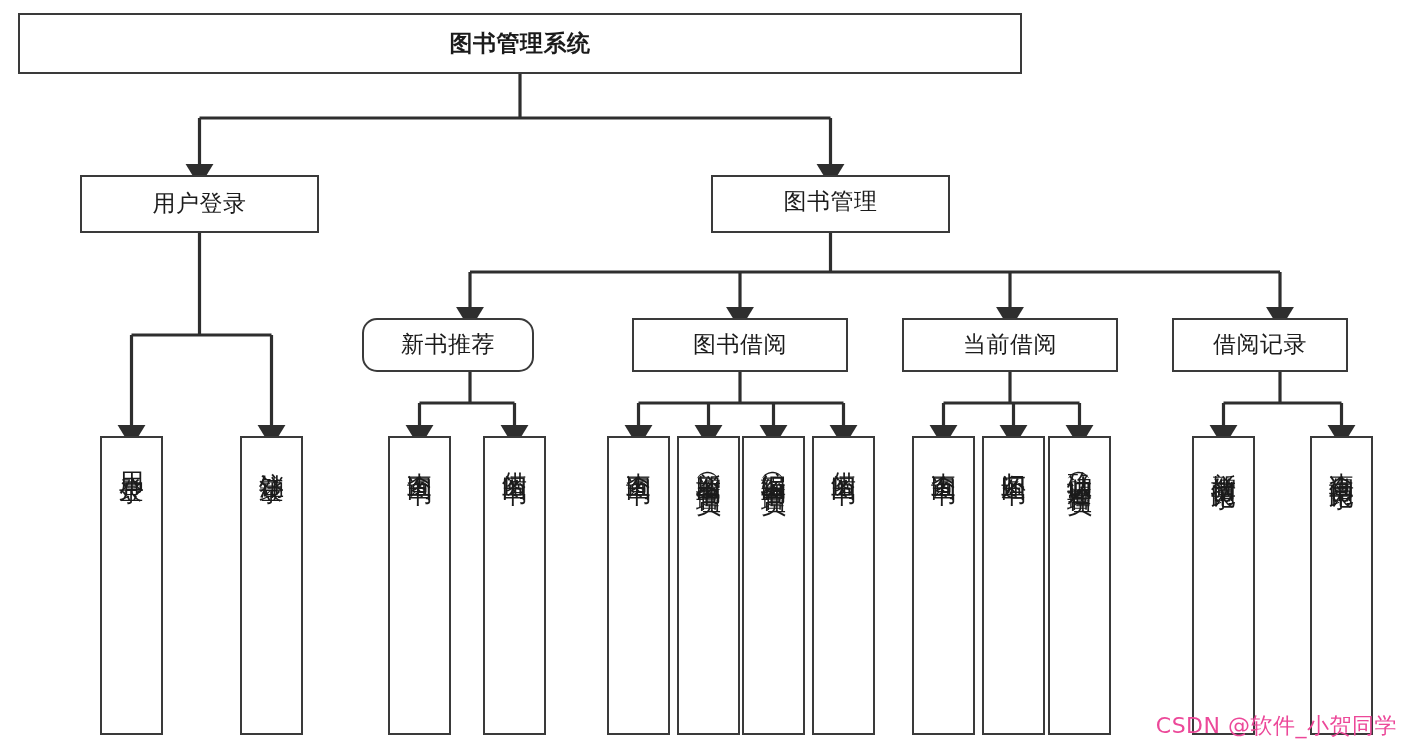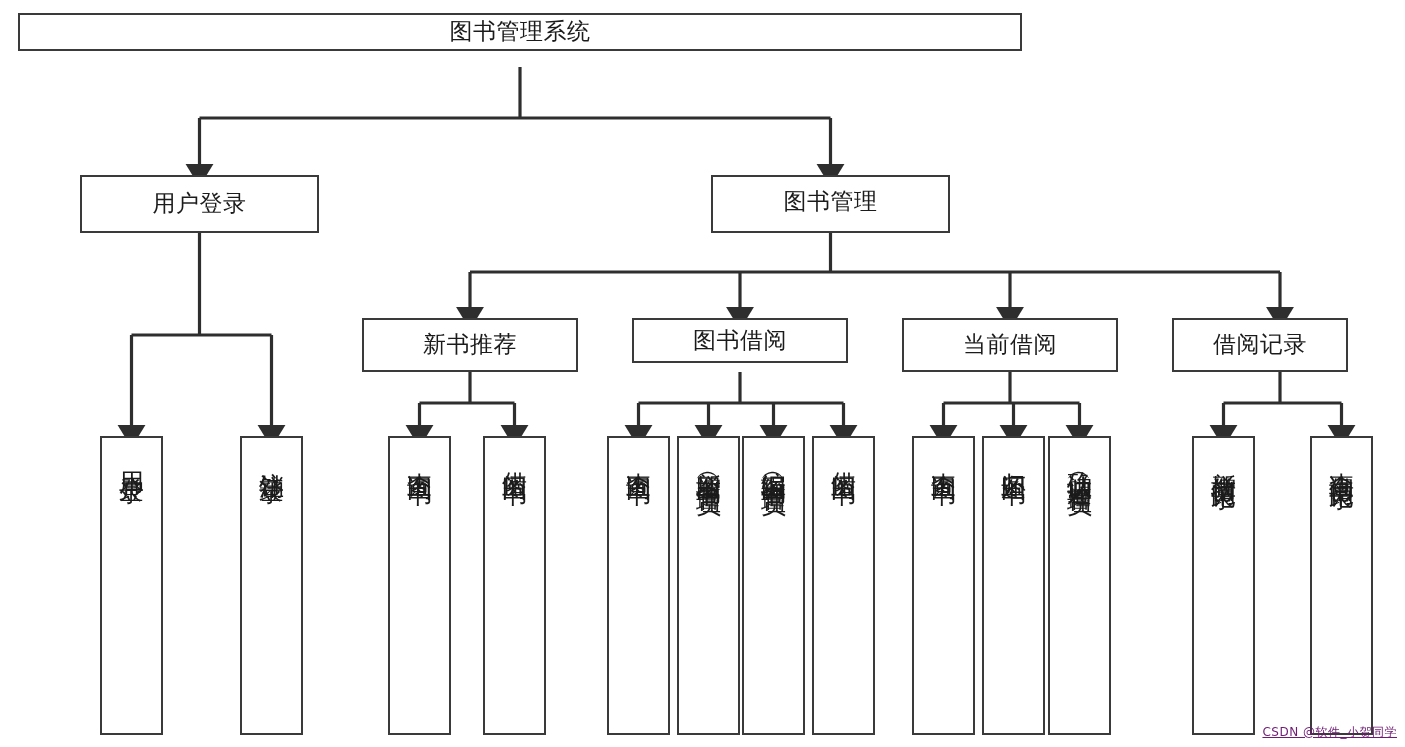--- a/index.html
+++ b/index.html
@@ -53,27 +53,26 @@
     writing-mode:vertical-rl;
     text-orientation:upright;
     font-size:25px;
     letter-spacing:3px;
     line-height:1;
   }
   #watermark{
     position:absolute;
     right:8px;
     bottom:6px;
-    font-size:12px;
-    color:#701a75;
+    font-size:22px;
+    color:#ec4899;
     letter-spacing:0.5px;
     z-index:6;
     white-space:pre;
     user-select:none;
-    text-decoration:underline;
   }
 </style>
 </head>
 <body>
 
 <div id="canvas">
 
   <svg id="edges" viewBox="0 0 1405 747" width="1405" height="747" xmlns="http://www.w3.org/2000/svg">
     <defs>
       <marker id="arrowhead" markerWidth="11" markerHeight="11" refX="3.2" refY="5" orient="auto" markerUnits="strokeWidth">
@@ -110,37 +109,37 @@
         <line x1="943.5" y1="403" x2="943.5" y2="435" marker-end="url(#arrowhead)"></line>
         <line x1="1013.5" y1="403" x2="1013.5" y2="435" marker-end="url(#arrowhead)"></line>
         <line x1="1079.5" y1="403" x2="1079.5" y2="435" marker-end="url(#arrowhead)"></line>
         <line x1="1280" y1="372" x2="1280" y2="403"></line>
         <line x1="1223.5" y1="403" x2="1341.5" y2="403"></line>
         <line x1="1223.5" y1="403" x2="1223.5" y2="435" marker-end="url(#arrowhead)"></line>
         <line x1="1341.5" y1="403" x2="1341.5" y2="435" marker-end="url(#arrowhead)"></line>
       </g>
   </svg>
 
-  <div class="node horiz" style="left:18px;top:13px;width:1004px;height:38px;">
+  <div class="node horiz" style="left:18px;top:13px;width:1004px;height:61px;font-weight:bold;">
     <span class="label">图书管理系统</span>
   </div>
 
   <div class="node horiz" style="left:80px;top:175px;width:239px;height:58px;">
     <span class="label">用户登录</span>
   </div>
 
   <div class="node horiz" style="left:711px;top:175px;width:239px;height:58px;font-family:Liberation Mono, monospace;">
     <span class="label">图书管理</span>
   </div>
 
-  <div class="node horiz" style="left:362px;top:318px;width:216px;height:54px;">
+  <div class="node horiz" style="left:362px;top:318px;width:172px;height:54px;border-radius:15px;">
     <span class="label">新书推荐</span>
   </div>
 
-  <div class="node horiz" style="left:632px;top:318px;width:216px;height:45px;">
+  <div class="node horiz" style="left:632px;top:318px;width:216px;height:54px;">
     <span class="label">图书借阅</span>
   </div>
 
   <div class="node horiz" style="left:902px;top:318px;width:216px;height:54px;">
     <span class="label">当前借阅</span>
   </div>
 
   <div class="node horiz" style="left:1172px;top:318px;width:176px;height:54px;">
     <span class="label">借阅记录</span>
   </div>

